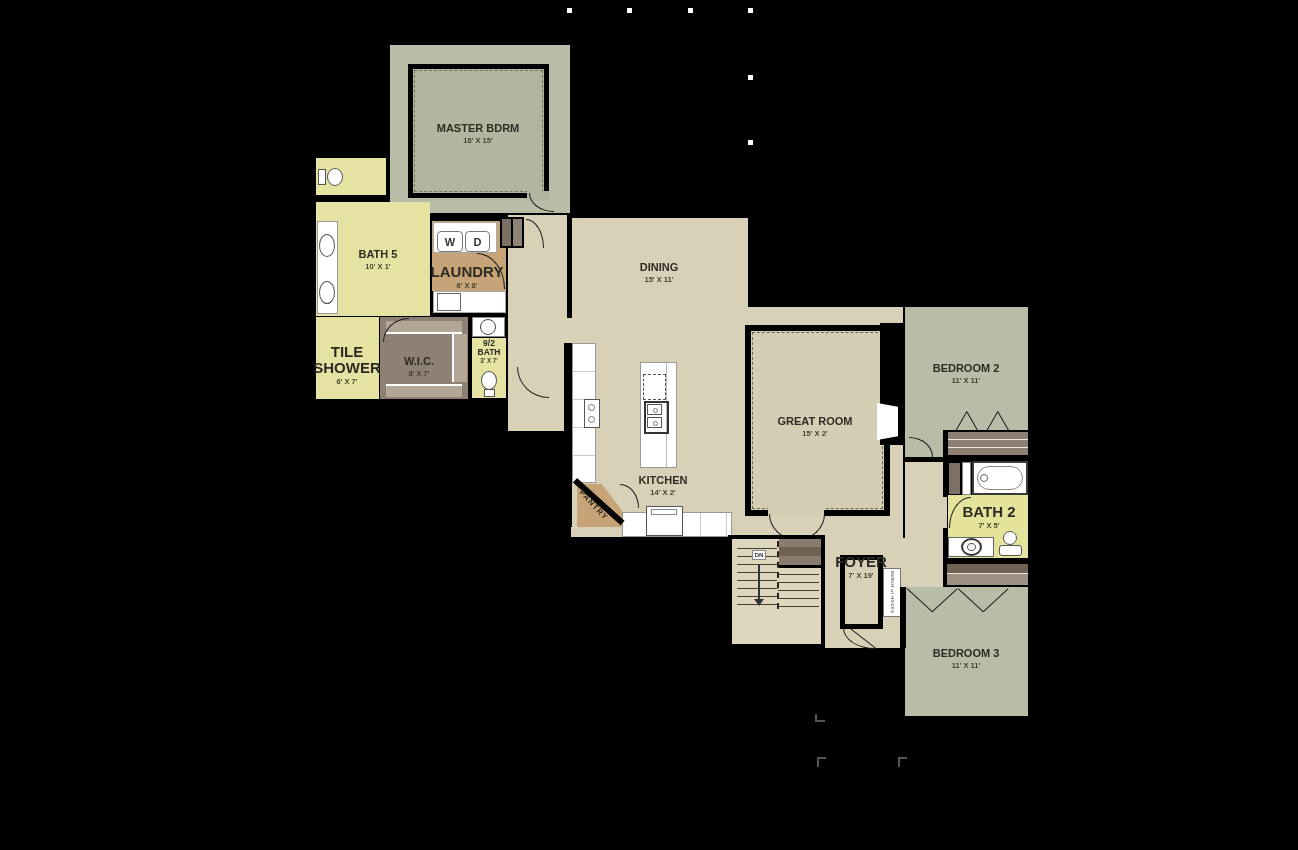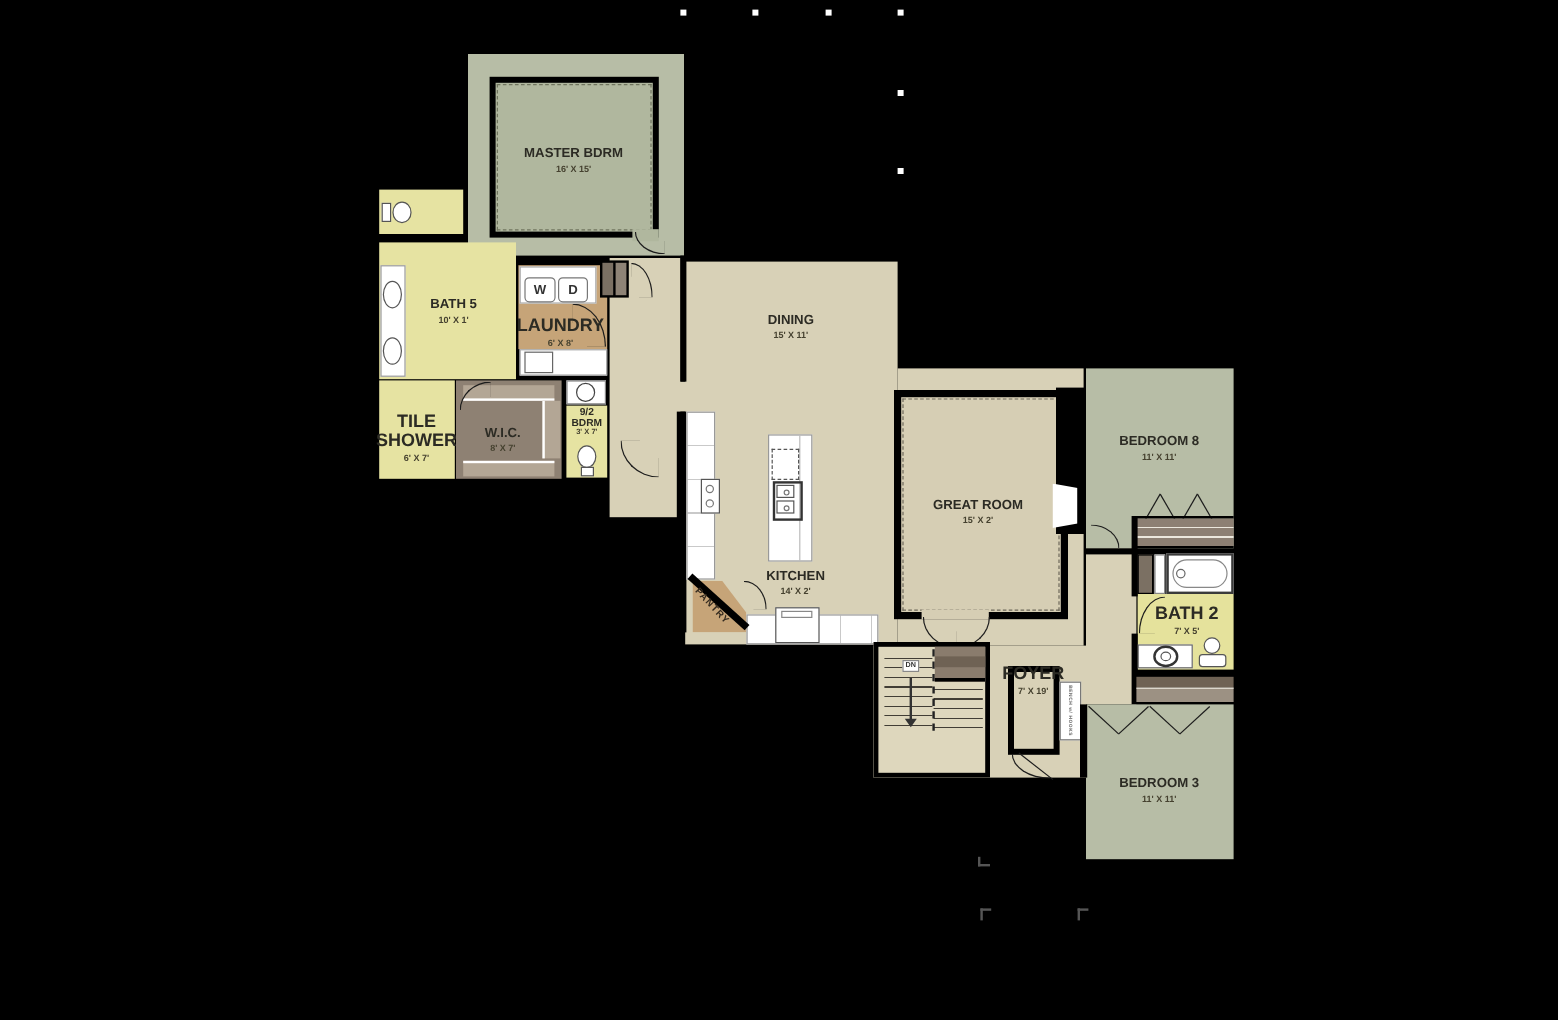--- a/index.html
+++ b/index.html
@@ -109,21 +109,21 @@
   <div class="lbl" style="left:419px;top:356px">
     <div class="rname">W.I.C.</div>
     <div class="rdims">8' X 7'</div>
   </div>
 
   <div class="fix" style="left:472px;top:317px;width:33px;height:20px;border-color:#888"></div>
   <div class="fix circle" style="left:480px;top:319px;width:16px;height:16px;border:1.5px solid #444"></div>
   <div class="room yellow" style="left:472px;top:338px;width:34px;height:60px"></div>
   <div class="lbl" style="left:489px;top:339px">
     <div class="rname sm">9/2</div>
-    <div class="rname sm">BDRM</div>
+    <div class="rname sm">BATH</div>
     <div class="rdims xs">3' X 7'</div>
   </div>
   <div class="fix circle" style="left:481px;top:371px;width:16px;height:19px"></div>
   <div class="fix" style="left:484px;top:389px;width:11px;height:8px"></div>
 
   <div class="abs" style="left:500px;top:217px;width:24px;height:31px;background:#000">
     <div class="abs" style="left:2px;top:2px;width:9px;height:27px;background:#7b7063"></div>
     <div class="abs" style="left:13px;top:2px;width:9px;height:27px;background:#8e8376"></div>
   </div>
   <div class="arc tr" style="left:526px;top:219px;width:18px;height:29px"></div>
@@ -201,21 +201,21 @@
     <div class="rdims">7' X 19'</div>
   </div>
   <div class="leaf" style="left:849px;top:627px;width:36px;transform:rotate(38deg)"></div>
   <div class="arc bl" style="left:843px;top:628px;width:32px;height:21px"></div>
   <div class="fix" style="left:883px;top:568px;width:18px;height:49px;border-color:#777;display:flex;align-items:center;justify-content:center">
     <span style="writing-mode:vertical-rl;font-weight:700;font-size:4px;letter-spacing:.5px;color:#666">BENCH w/ HOOKS</span>
   </div>
 
   <div class="room sage" style="left:905px;top:307px;width:123px;height:150px"></div>
   <div class="lbl" style="left:966px;top:363px">
-    <div class="rname">BEDROOM 8</div>
+    <div class="rname">BEDROOM 2</div>
     <div class="rdims">11' X 11'</div>
   </div>
   <div class="leaf" style="left:952px;top:437px;width:30px;transform:rotate(-60deg)"></div>
   <div class="leaf" style="left:982px;top:437px;width:30px;transform:rotate(-120deg)"></div>
   <div class="leaf" style="left:983px;top:437px;width:30px;transform:rotate(-60deg)"></div>
   <div class="leaf" style="left:1013px;top:437px;width:30px;transform:rotate(-120deg)"></div>
   <div class="wall" style="left:905px;top:457px;width:42px;height:5px"></div>
   <div class="arc tr" style="left:909px;top:437px;width:24px;height:20px"></div>
 
   <div class="abs closetlines" style="left:947px;top:430px;width:81px;height:27px;border-top:2px solid #000;border-bottom:2px solid #000;box-sizing:border-box"></div>

